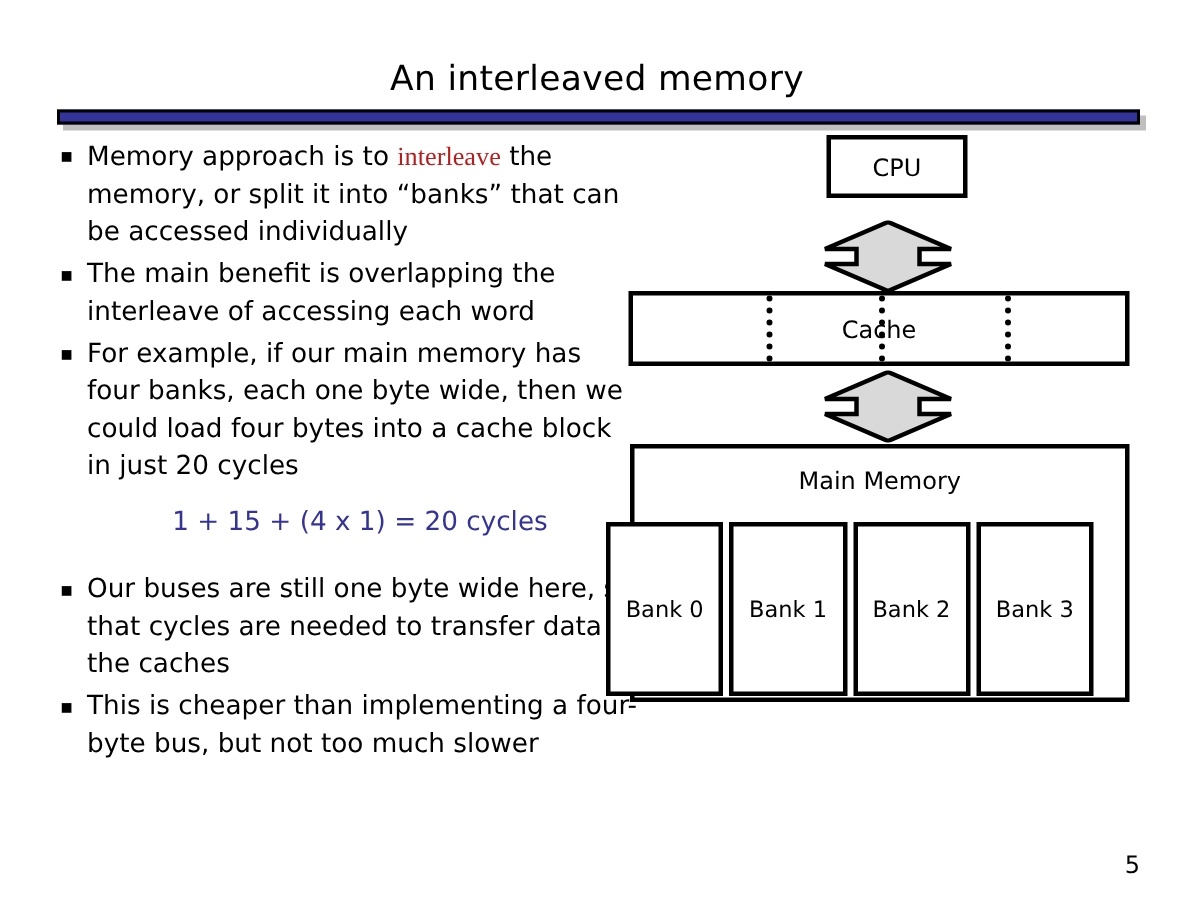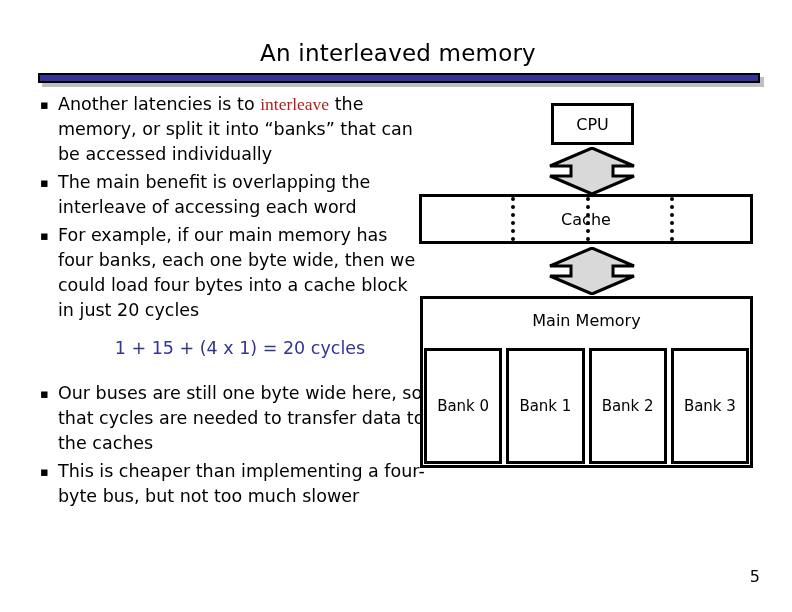--- a/index.html
+++ b/index.html
@@ -124,22 +124,22 @@
     box-sizing: border-box;
     display: flex;
     align-items: center;
     justify-content: center;
     font-size: 16px;
     color: #000000;
   }
 
   #cpu-box {
     left: 551px;
-    top: 103px;
-    width: 83px;
+    top: 90px;
+    width: 94px;
     height: 42px;
   }
 
   #cache-box {
     left: 419px;
     top: 194px;
     width: 334px;
     height: 50px;
   }
   .cache-divider {
@@ -173,21 +173,21 @@
     left: 420px;
     top: 311px;
     width: 333px;
     text-align: center;
     font-size: 16px;
     color: #000000;
   }
 
   #banks-row {
     position: absolute;
-    left: 424px;
+    left: 404px;
     top: 348px;
     width: 325px;
     height: 116px;
     display: flex;
     gap: 4px;
   }
   .bank-box {
     flex: 1 1 0;
     border: 3px solid #000000;
     box-sizing: border-box;
@@ -213,21 +213,21 @@
 
 <div id="slide-title">An interleaved memory</div>
 
 <div id="title-rule-shadow"></div>
 <div id="title-rule"></div>
 
 <div id="body-text">
 
   <div class="bullet-item">
     <div class="bullet-marker">▪</div>
-    <div class="bullet-text"><span>Another latencies is to </span><span class="hl-red">interleave</span><span> the memory, or split it into “banks” that can be accessed individually</span></div>
+    <div class="bullet-text"><span>Memory approach is to </span><span class="hl-red">interleave</span><span> the memory, or split it into “banks” that can be accessed individually</span></div>
   </div>
 
   <div class="bullet-item">
     <div class="bullet-marker">▪</div>
     <div class="bullet-text">The main benefit is overlapping the interleave of accessing each word</div>
   </div>
 
   <div class="bullet-item">
     <div class="bullet-marker">▪</div>
     <div class="bullet-text">For example, if our main memory has four banks, each one byte wide, then we could load four bytes into a cache block in just 20 cycles</div>

